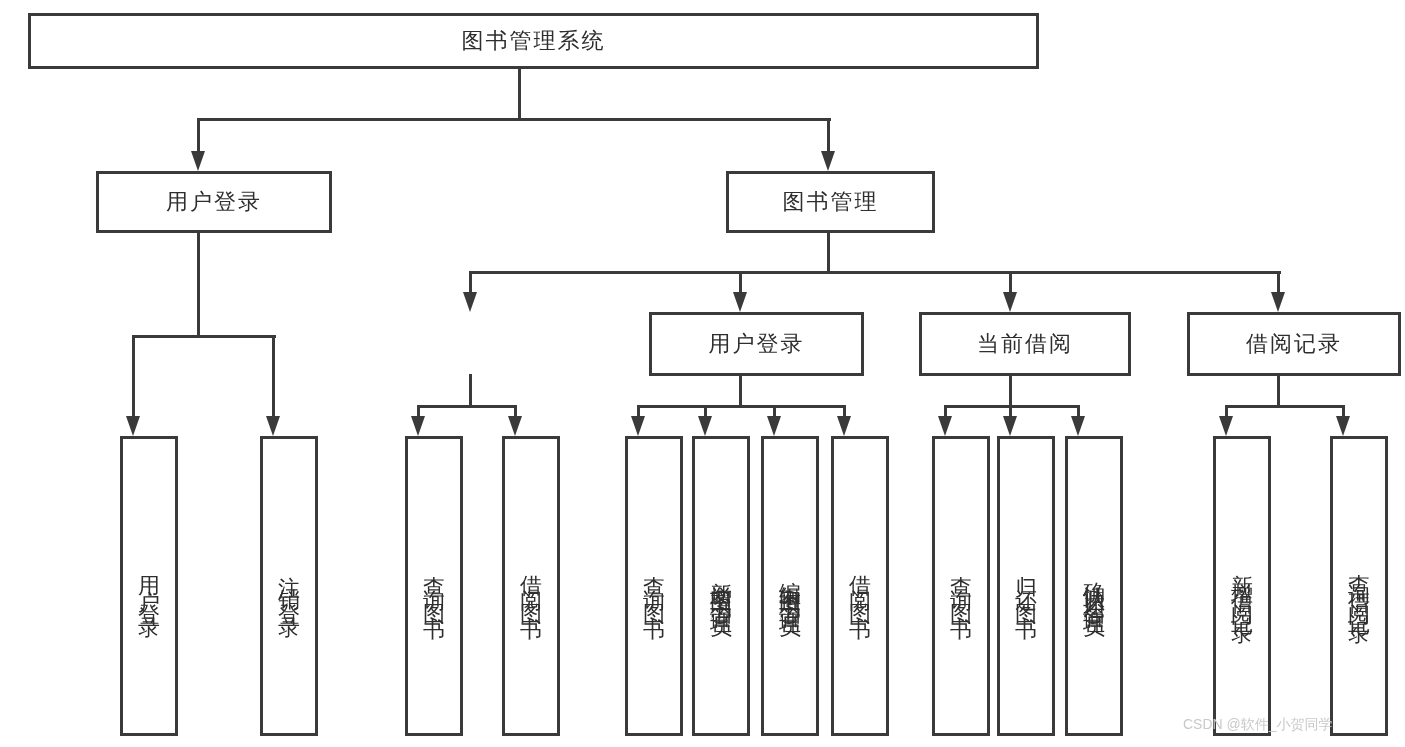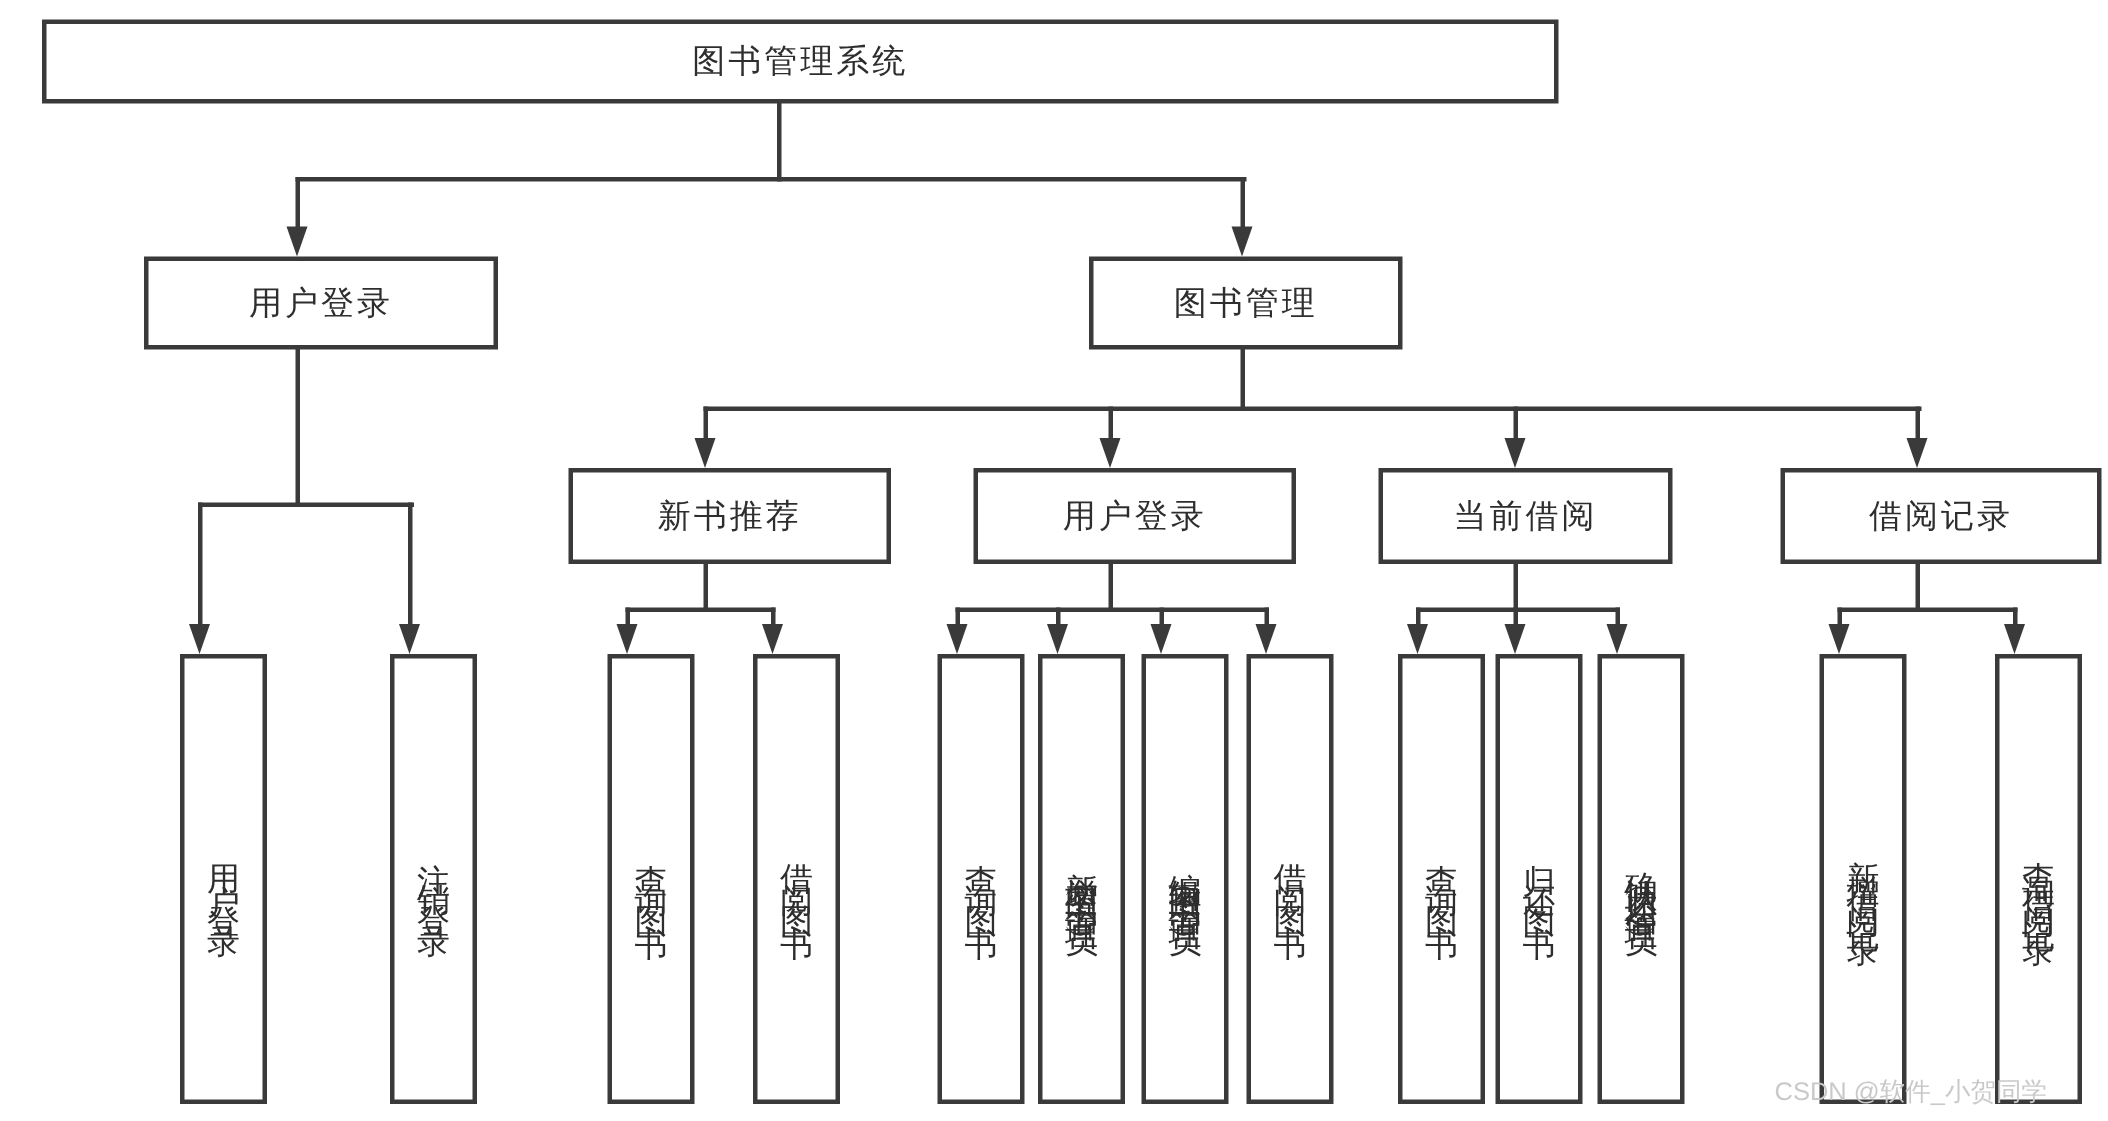--- a/index.html
+++ b/index.html
@@ -44,47 +44,44 @@
   .ln.h{height:3px;}
   .ln.v{width:3px;}
   .ar{
     position:absolute;width:0;height:0;
     border-left:7px solid transparent;
     border-right:7px solid transparent;
     border-top:20px solid var(--line);
   }
   .watermark{
     position:absolute;left:1183px;top:716px;
-    font-size:17px;color:var(--watermark);
+    font-size:14px;color:var(--watermark);
     white-space:nowrap;z-index:5;
   }
 </style>
 </head>
 <body>
 
 <div class="canvas">
 
   <div class="node hbox" style="left:12px;top:13px;width:1011px;height:56px">
     <span class="lbl">图书管理系统</span>
   </div>
 
   <div class="node hbox" style="left:80px;top:171px;width:236px;height:62px">
     <span class="lbl">用户登录</span>
   </div>
   <div class="node hbox" style="left:710px;top:171px;width:209px;height:62px">
     <span class="lbl">图书管理</span>
   </div>
 
-  <div class="node hbox" style="left:363px;top:312px;width:215px;height:64px">
-    <span class="lbl">新书推荐</span>
-  </div>
   <div class="node hbox" style="left:633px;top:312px;width:215px;height:64px">
     <span class="lbl">用户登录</span>
   </div>
-  <div class="node hbox" style="left:903px;top:312px;width:196px;height:64px">
+  <div class="node hbox" style="left:903px;top:312px;width:212px;height:64px">
     <span class="lbl">当前借阅</span>
   </div>
   <div class="node hbox" style="left:1171px;top:312px;width:214px;height:64px">
     <span class="lbl">借阅记录</span>
   </div>
 
   <div class="node vbox ls4" style="left:104px;top:436px;width:58px;height:300px">
     <span class="lbl">用户登录</span>
   </div>
   <div class="node vbox ls4" style="left:244px;top:436px;width:58px;height:300px">

